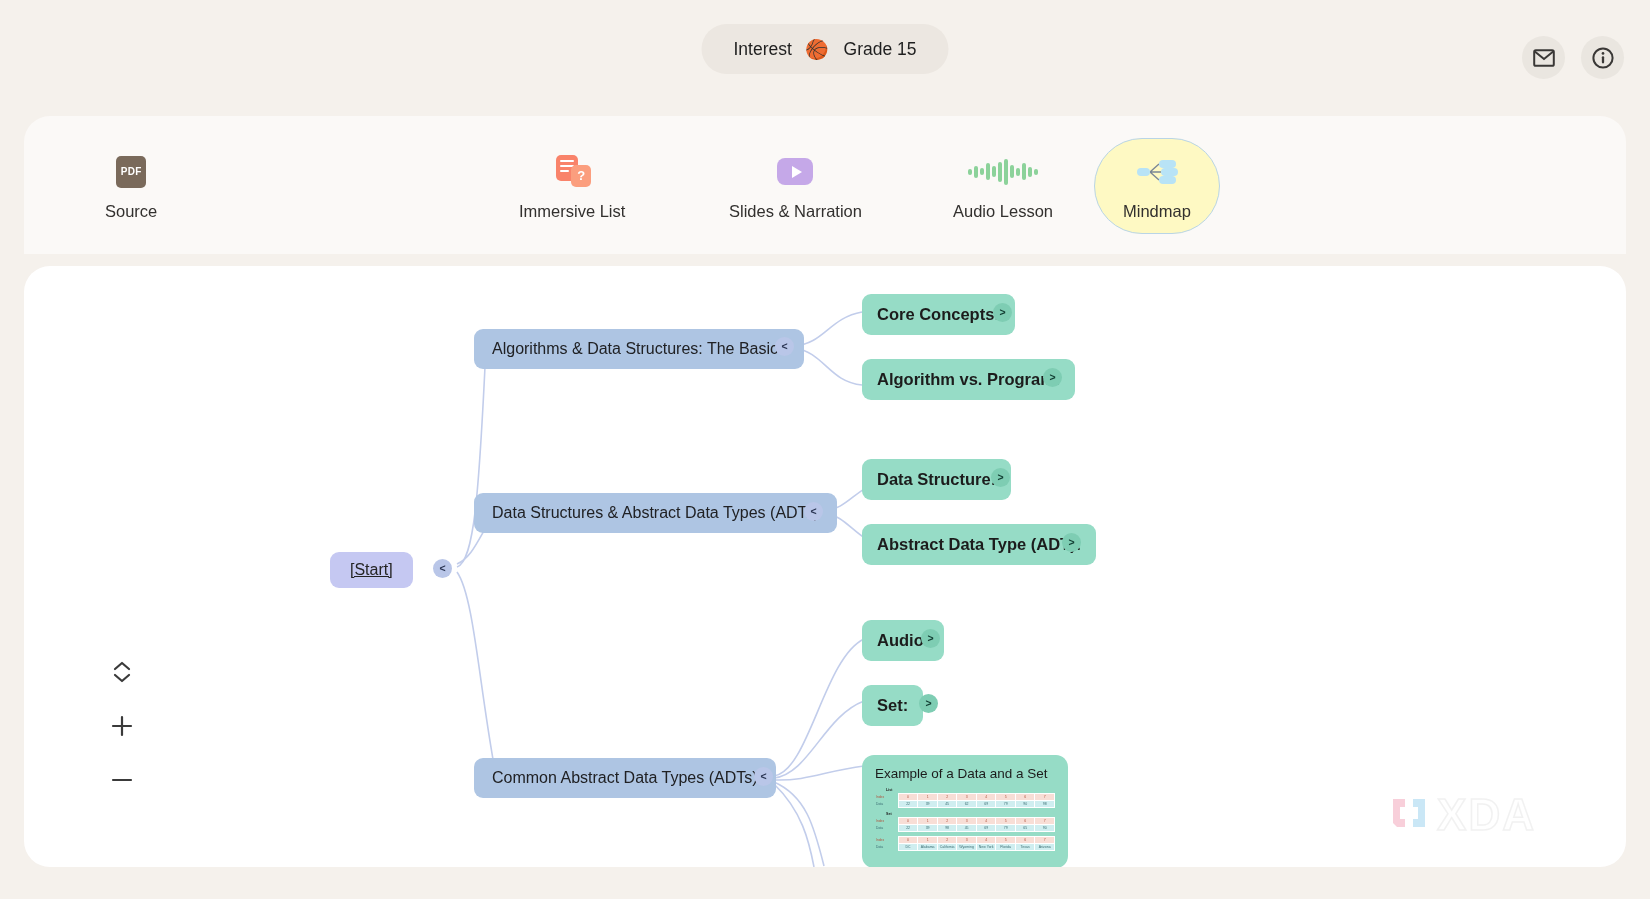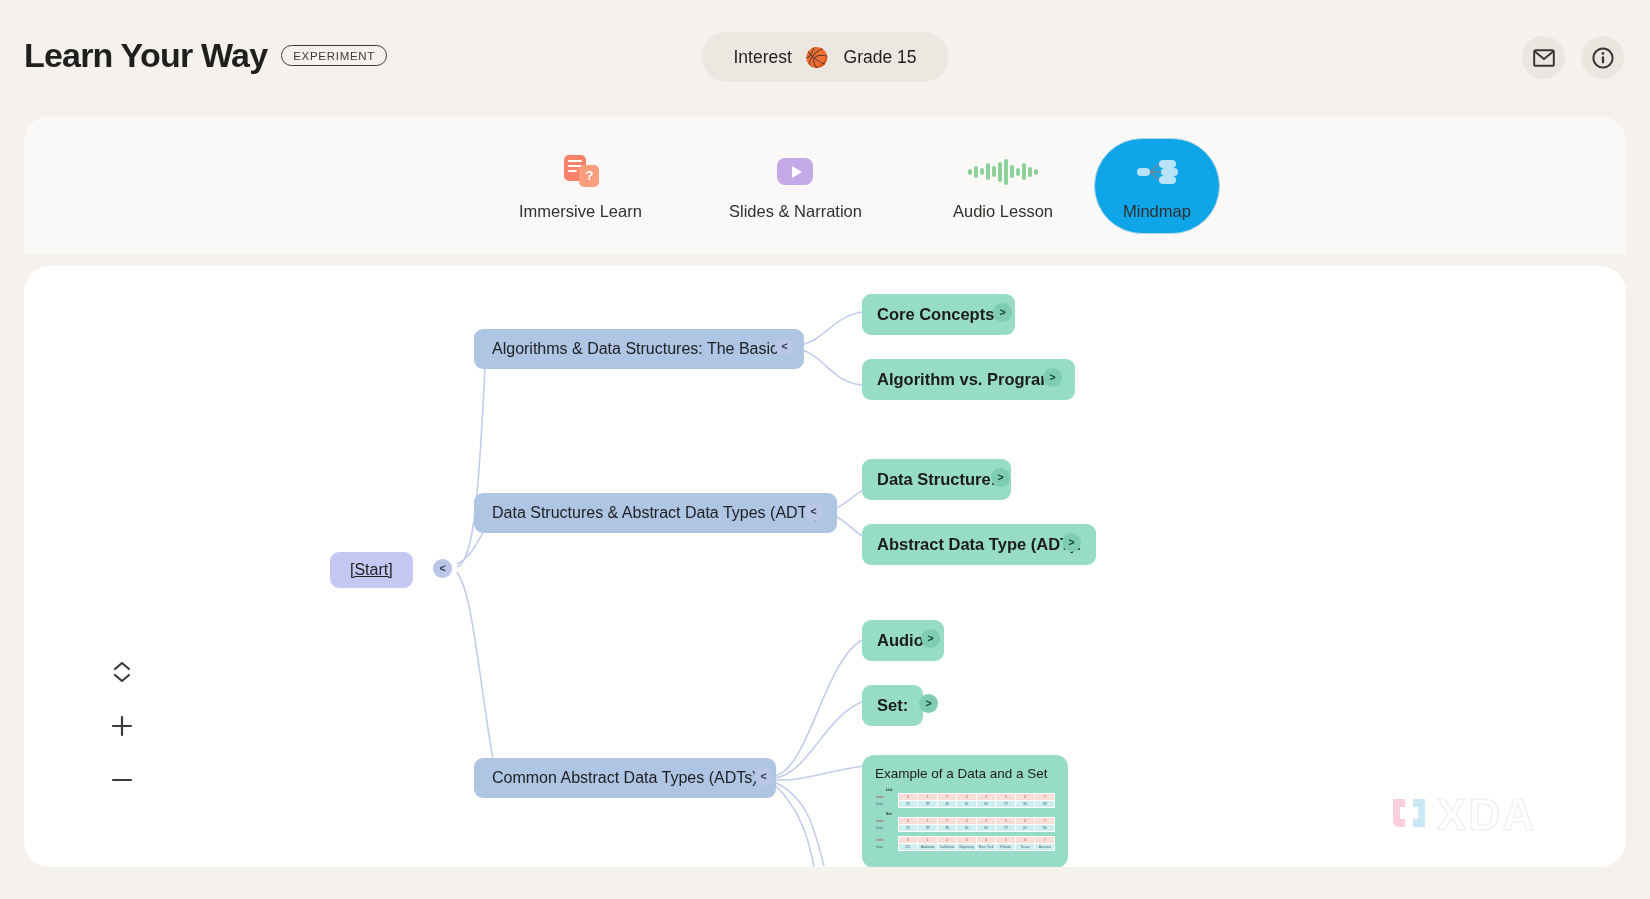--- a/index.html
+++ b/index.html
@@ -41,21 +41,21 @@
     letter-spacing: 0.7px;
     color: #3c3a37;
     font-weight: 400;
     white-space: nowrap;
   }
 
   .ctx-pill {
     position: absolute;
     left: 50%;
     transform: translateX(-50%);
-    top: 32px;
+    top: 24px;
     height: 50px;
     background: #ece7e1;
     border-radius: 999px;
     display: flex;
     align-items: center;
     gap: 14px;
     padding: 0 32px;
     font-size: 17.5px;
     color: #1f1f1f;
     white-space: nowrap;
@@ -100,21 +100,21 @@
     flex-direction: column;
     align-items: center;
     justify-content: center;
     gap: 10px;
     padding: 0 28px;
     border-radius: 999px;
     border: 1.5px solid transparent;
   }
   .tab.selected {
     border-color: #b9d5e6;
-    background: #0ea5e9;
+    background: #fef9c3;
   }
   .tab-label {
     font-size: 16.5px;
     color: #32302e;
     white-space: nowrap;
   }
   .tab-ico {
     width: 46px; height: 40px;
     display: flex;
     align-items: center;
@@ -349,24 +349,20 @@
     color: #ffffff;
     -webkit-text-stroke: 1.5px #e7e7e7;
     line-height: 1;
   }
 </style>
 </head>
 <body>
 
 <div class="topbar">
 
-  <div class="brand">
-    <div class="brand-title">Learn Your Way</div>
-    <div class="brand-badge">EXPERIMENT</div>
-  </div>
 
   <div class="ctx-pill">
     <span>Interest</span>
     <span class="ctx-emoji">🏀</span>
     <span>Grade 15</span>
   </div>
 
   <div class="top-actions">
     <div class="icon-btn">
       <svg width="22" height="18" viewBox="0 0 22 18">
@@ -380,33 +376,39 @@
         <circle cx="12" cy="7.4" r="1.35" fill="#3a3836"></circle>
         <rect x="10.85" y="10.2" width="2.3" height="7.2" rx="1.1" fill="#3a3836"></rect>
       </svg>
     </div>
   </div>
 </div>
 
 <div class="tab-card">
   <div class="tabs">
 
+    <div class="tab" style="left:52px;">
+      <div class="tab-ico">
+        <div class="ico-pdf">PDF</div>
+      </div>
+      <div class="tab-label">Source</div>
+    </div>
 
     <div class="tab" style="left:466px;">
       <div class="tab-ico">
         <div class="ico-imm">
           <div class="doc">
               <i></i>
               <i></i>
               <i></i>
             </div>
           <div class="q">?</div>
         </div>
       </div>
-      <div class="tab-label">Immersive Learn</div>
+      <div class="tab-label">Immersive List</div>
     </div>
 
     <div class="tab" style="left:900px;">
       <div class="tab-ico">
         <div class="ico-audio">
           <span style="height:6px"></span>
             <span style="height:12px"></span>
             <span style="height:7px"></span>
           <span style="height:17px"></span>
             <span style="height:11px"></span>

